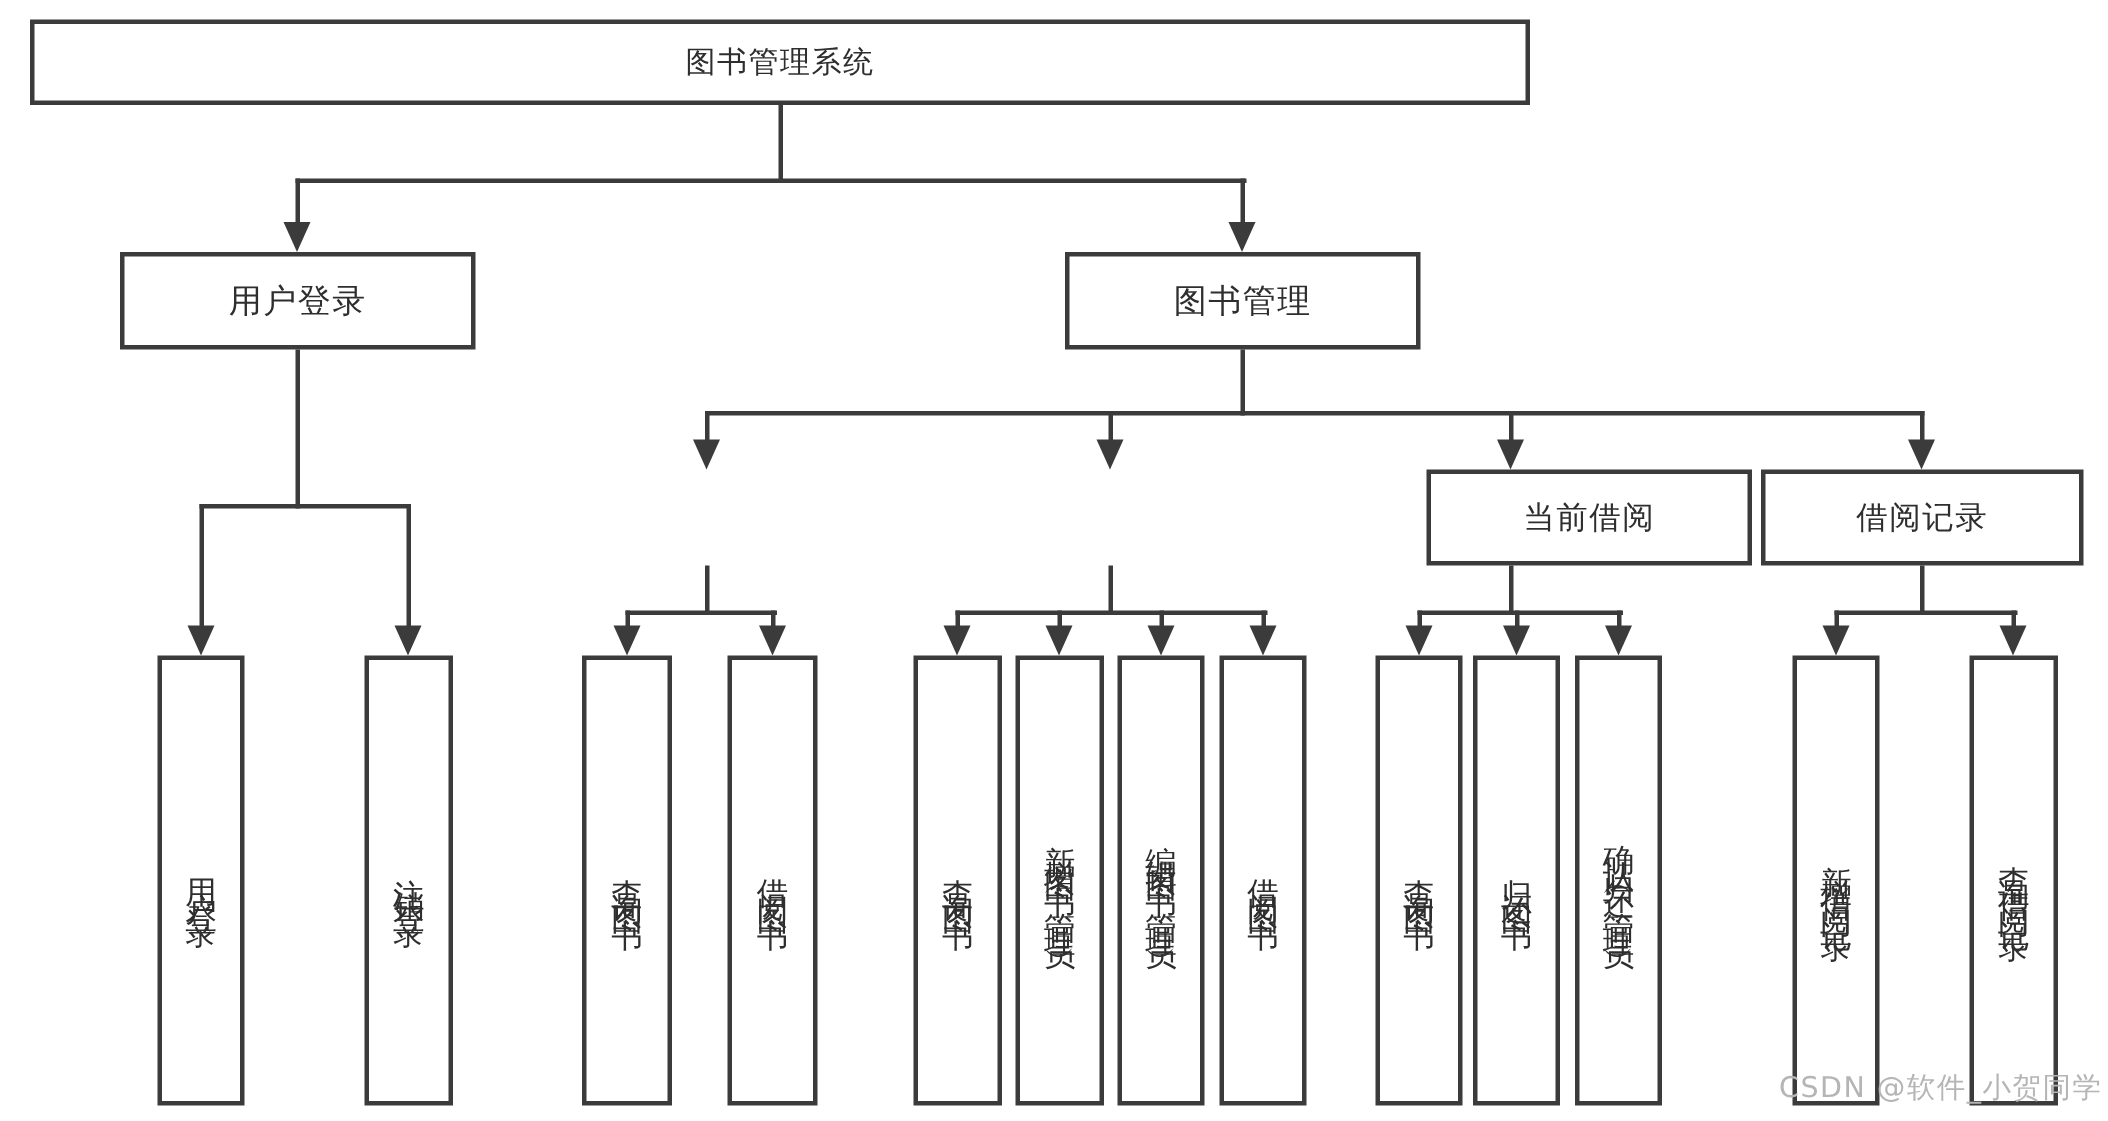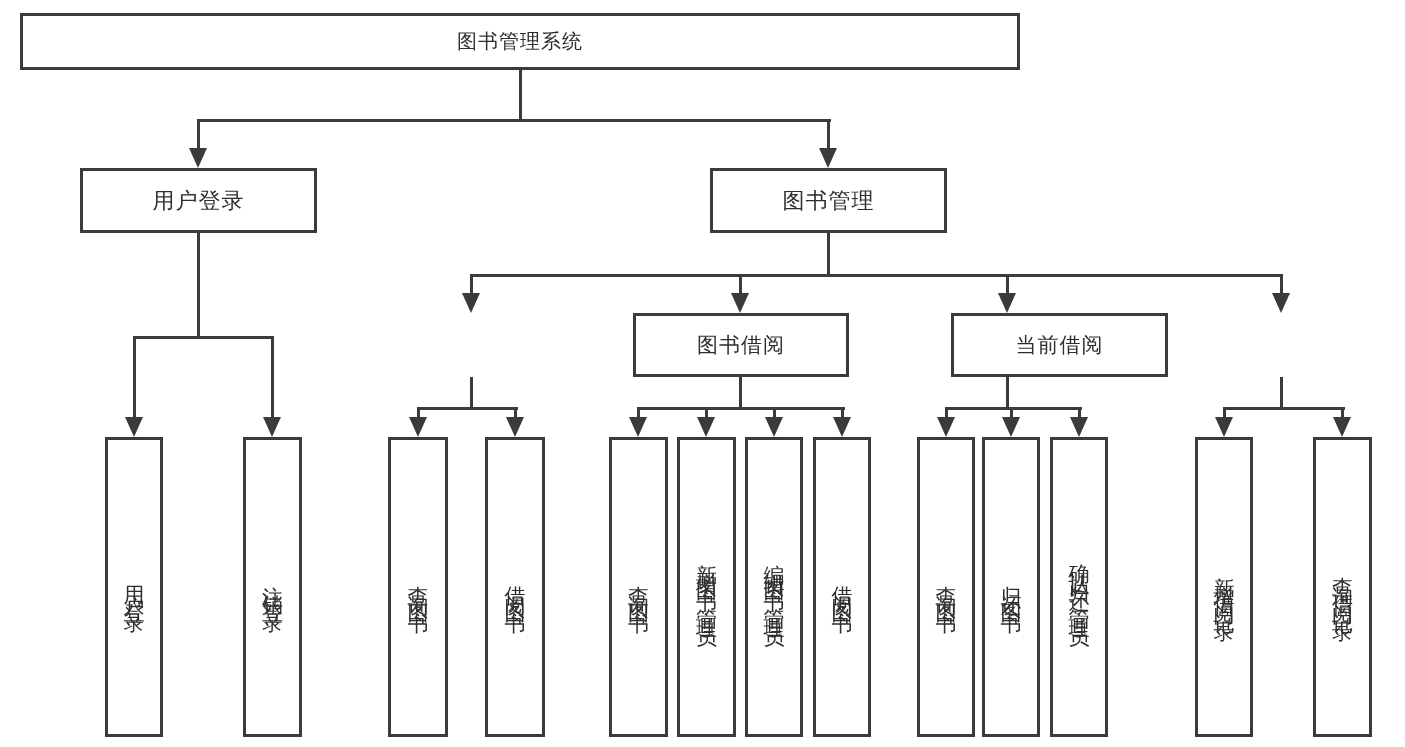--- a/index.html
+++ b/index.html
@@ -65,25 +65,25 @@
   <div class="hl" style="left:470px;top:274px;width:813px"></div>
   <div class="vl" style="left:470px;top:274px;height:21px"></div>
   <div class="ar" style="left:462px;top:293px"></div>
   <div class="vl" style="left:739px;top:274px;height:21px"></div>
   <div class="ar" style="left:731px;top:293px"></div>
   <div class="vl" style="left:1006px;top:274px;height:21px"></div>
   <div class="ar" style="left:998px;top:293px"></div>
   <div class="vl" style="left:1280px;top:274px;height:21px"></div>
   <div class="ar" style="left:1272px;top:293px"></div>
 
-  <div class="hbox" style="left:633px;top:313px;width:216px;height:64px;font-size:21px">
-    <span>图书借阅</span>
-  </div>
   <div class="hbox" style="left:951px;top:313px;width:217px;height:64px;font-size:21px">
     <span>当前借阅</span>
+  </div>
+  <div class="hbox" style="left:1174px;top:313px;width:215px;height:64px;font-size:21px">
+    <span>借阅记录</span>
   </div>
 
   <div class="vl" style="left:470px;top:377px;height:33px"></div>
   <div class="hl" style="left:417px;top:407px;width:101px"></div>
   <div class="vl" style="left:417px;top:407px;height:12px"></div>
   <div class="ar" style="left:409px;top:417px"></div>
   <div class="vl" style="left:514px;top:407px;height:12px"></div>
   <div class="ar" style="left:506px;top:417px"></div>
 
   <div class="vl" style="left:739px;top:377px;height:33px"></div>
@@ -150,14 +150,15 @@
     <span>确认归还（管理员）</span>
   </div>
 
   <div class="vbox" style="left:1195px;width:58px">
     <span>新增借阅记录</span>
   </div>
   <div class="vbox" style="left:1313px;width:59px">
     <span>查询借阅记录</span>
   </div>
 
+  <div class="wm">CSDN @软件_小贺同学</div>
 
 </div>
 
 </body></html>

